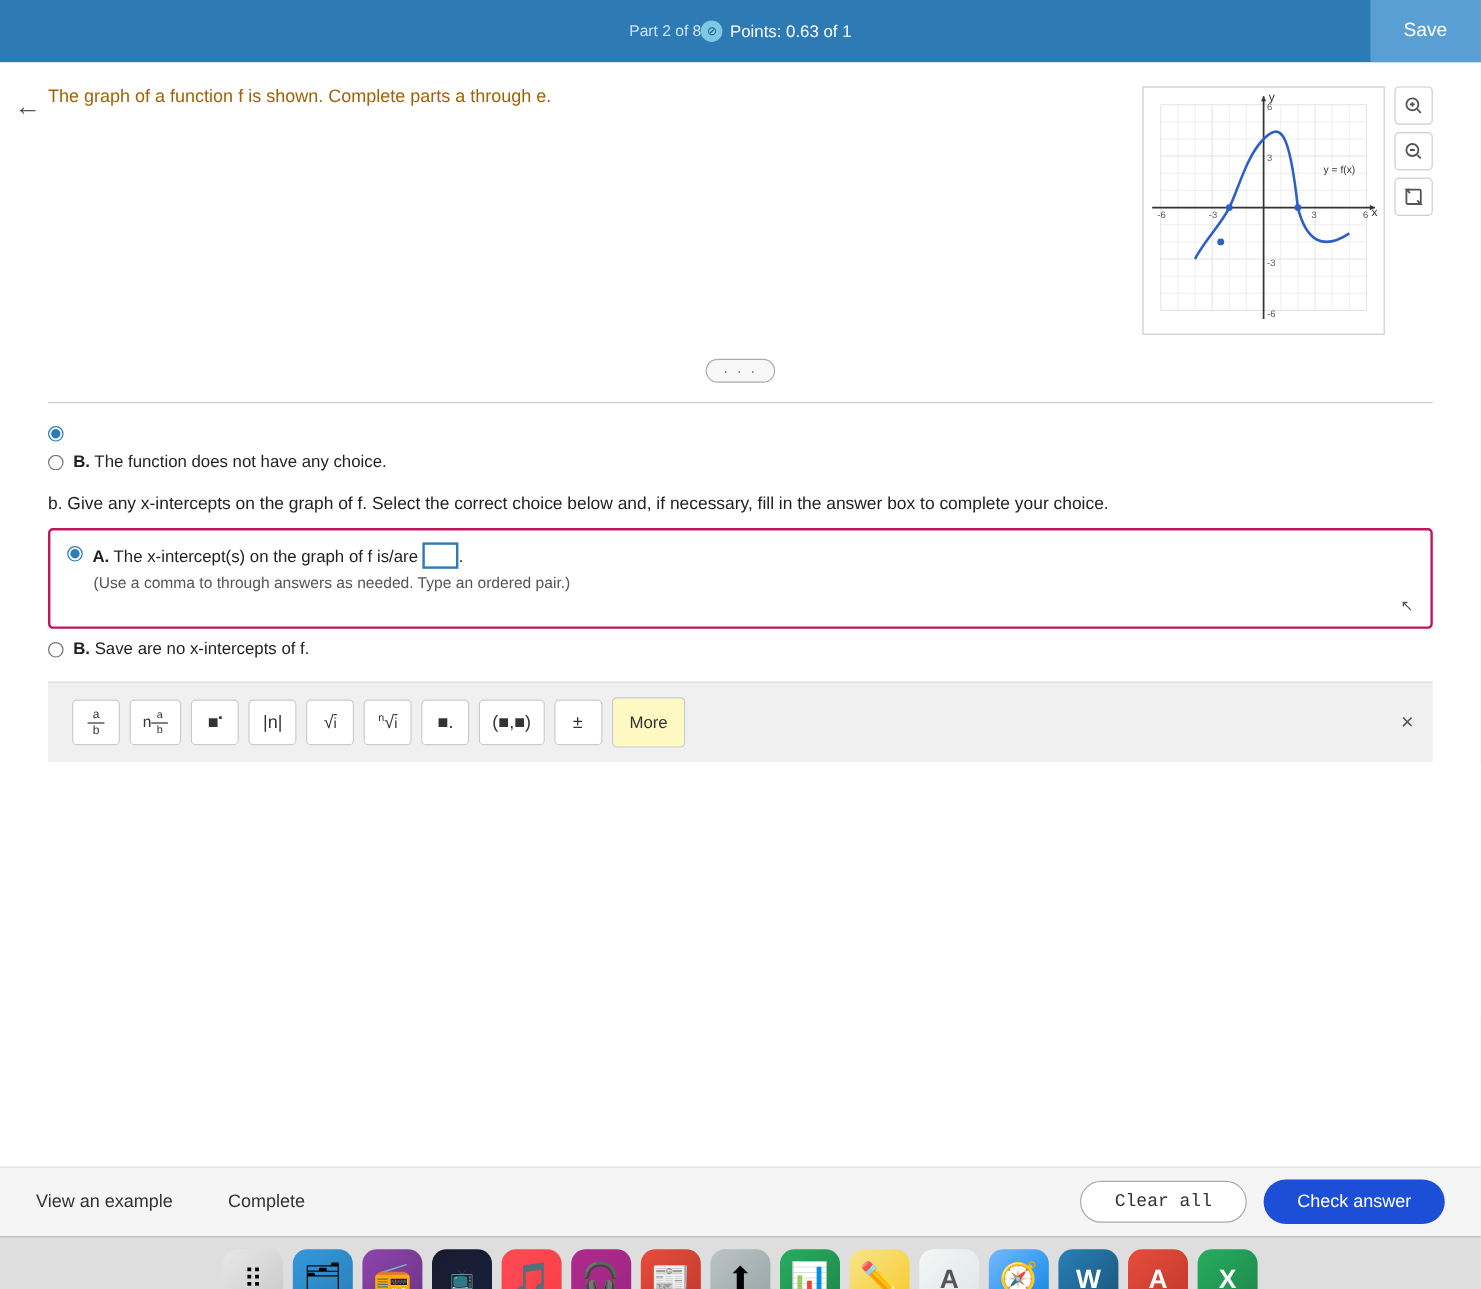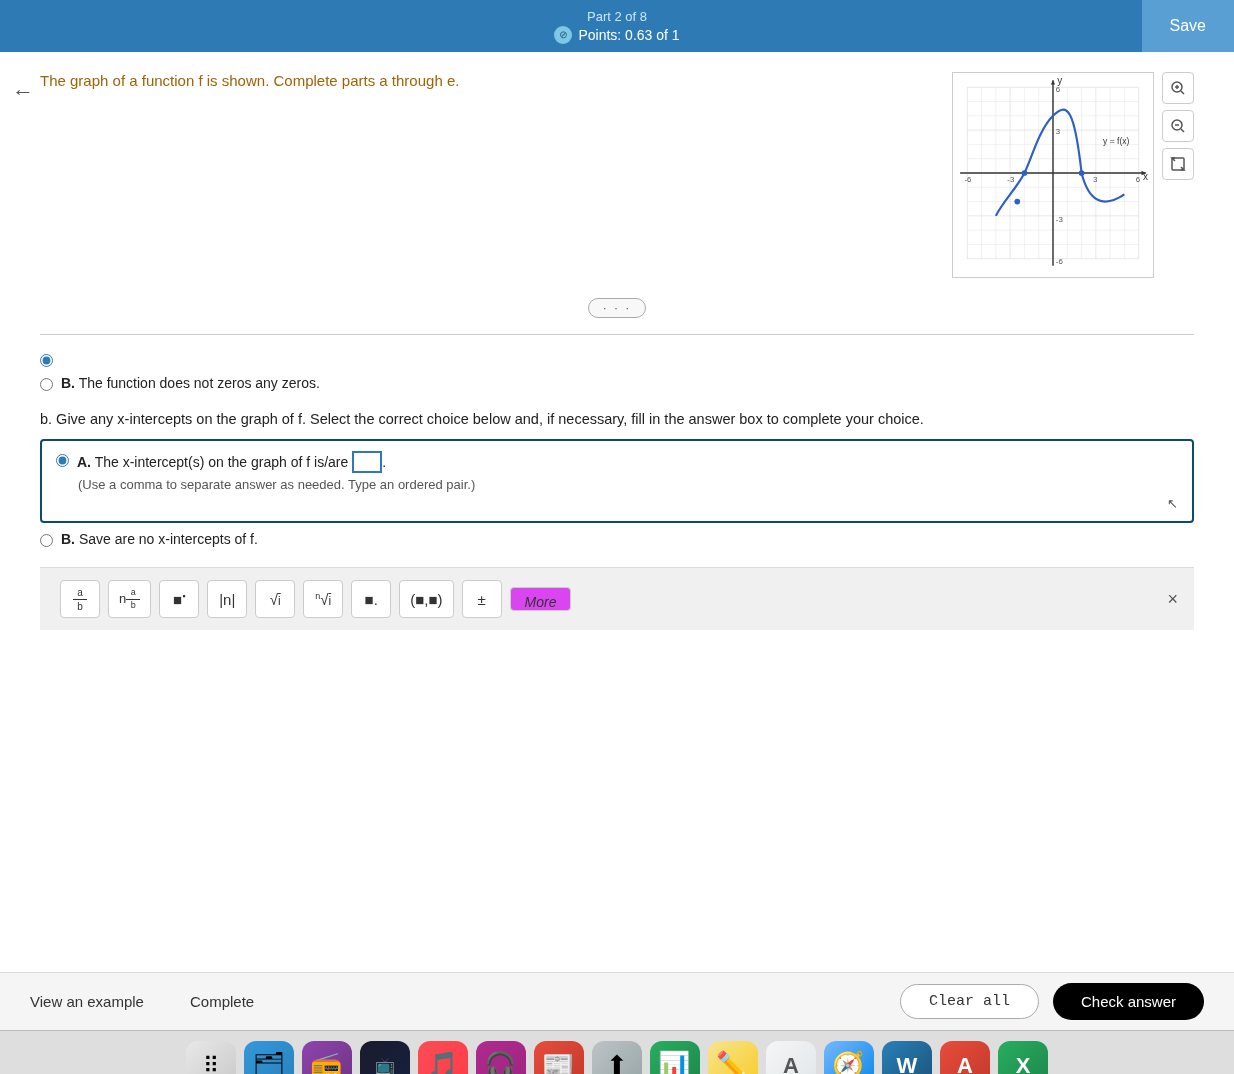--- a/index.html
+++ b/index.html
@@ -16,21 +16,21 @@
       background: #2d7ab5;
       height: 52px;
       display: flex;
       align-items: center;
       justify-content: center;
       position: relative;
       padding: 0 20px;
     }
     .top-bar-center {
       display: flex;
-      flex-direction: column;
+      flex-direction: row;
       align-items: center;
       color: white;
       font-size: 13px;
     }
     .top-bar-points {
       display: flex;
       align-items: center;
       gap: 6px;
       font-size: 14px;
       font-weight: 500;
@@ -188,21 +188,21 @@
       border: 2px solid #2d7ab5;
       padding: 2px 6px;
       min-width: 40px;
       min-height: 22px;
       background: white;
       font-size: 14px;
     }
 
     
     .option-box-blue {
-      border: 2px solid #0c4a6e;
+      border: 2px solid #be185d;
       border-radius: 4px;
       padding: 10px 14px;
       margin-bottom: 8px;
       background: white;
     }
 
     
     .math-toolbar {
       background: #f0f0f0;
       border-top: 1px solid #ddd;
@@ -220,29 +220,28 @@
       min-width: 40px;
       height: 38px;
       font-size: 15px;
       cursor: pointer;
       display: flex;
       align-items: center;
       justify-content: center;
       color: #333;
     }
     .math-btn-more {
-      background: #d946ef;
+      background: #fef9c3;
       border: 1px solid #ccc;
       border-radius: 4px;
       padding: 6px 14px;
-      height: 24px;
+      height: 42px;
       font-size: 14px;
       cursor: pointer;
       color: #333;
-      font-style: italic;
     }
     .close-toolbar {
       position: absolute;
       right: 16px;
       top: 50%;
       transform: translateY(-50%);
       font-size: 18px;
       cursor: pointer;
       color: #555;
       background: none;
@@ -280,21 +279,21 @@
       background: white;
       font-size: 15px;
       cursor: pointer;
       color: #333;
       font-family: Liberation Mono, monospace;
     }
     .check-answer-btn {
       border: none;
       border-radius: 20px;
       padding: 10px 28px;
-      background: #000000;
+      background: #1d4ed8;
       font-size: 15px;
       cursor: pointer;
       color: white;
       font-weight: 500;
     }
     .bottom-right {
       display: flex;
       gap: 14px;
       align-items: center;
     }
@@ -454,38 +453,38 @@
   <div class="part-section">
 
     <div class="radio-option">
       <input type="radio" name="part-a" checked="" style="">
     </div>
 
     <div class="radio-option">
       <input type="radio" name="part-a" style="">
       <span class="radio-label">
         <strong>B.</strong>
-        <span>The function does not zeros any zeros.</span>
+        <span>The function does not have any choice.</span>
       </span>
     </div>
   </div>
 
   <div class="part-section">
     <div class="part-title">b. Give any x-intercepts on the graph of f. Select the correct choice below and, if necessary, fill in the answer box to complete your choice.</div>
 
     <div class="option-box-blue">
       <div class="radio-option" style="margin-bottom:4px;">
         <input type="radio" name="part-b" checked="" style="">
         <span class="radio-label">
           <strong>A.</strong>
           <span>The x-intercept(s) on the graph of f is/are</span>
           <span class="answer-input" contenteditable="true" style="min-width: 30px; display: inline-block; border: 2px solid rgb(45, 122, 181); padding: 1px 4px;"></span>.
         </span>
       </div>
-      <div class="radio-sublabel">(Use a comma to separate answer as needed. Type an ordered pair.)</div>
+      <div class="radio-sublabel">(Use a comma to through answers as needed. Type an ordered pair.)</div>
 
       <div style="text-align:right; color:#555; font-size:13px; margin-top:4px;">↖</div>
     </div>
 
     <div class="radio-option">
       <input type="radio" name="part-b" style="">
       <span class="radio-label">
         <strong>B.</strong>
         <span>Save are no x-intercepts of f.</span>
       </span>

